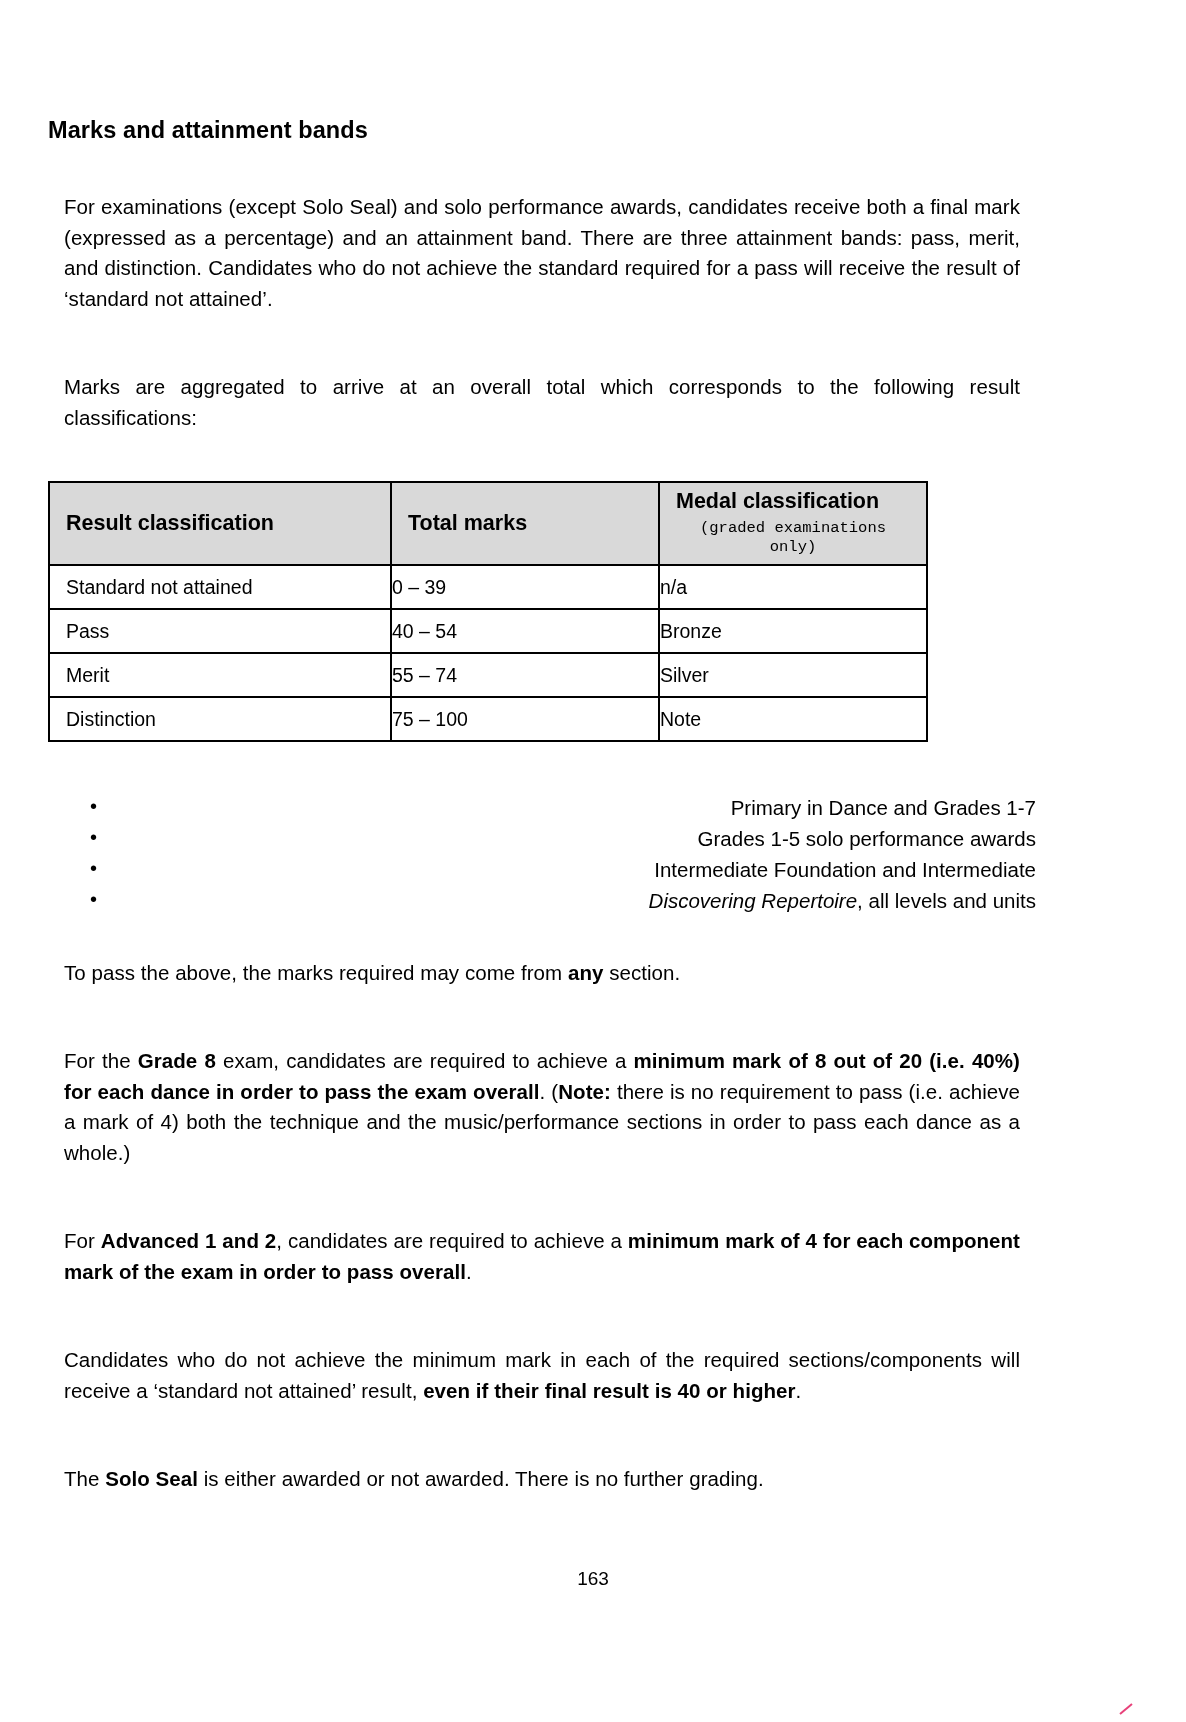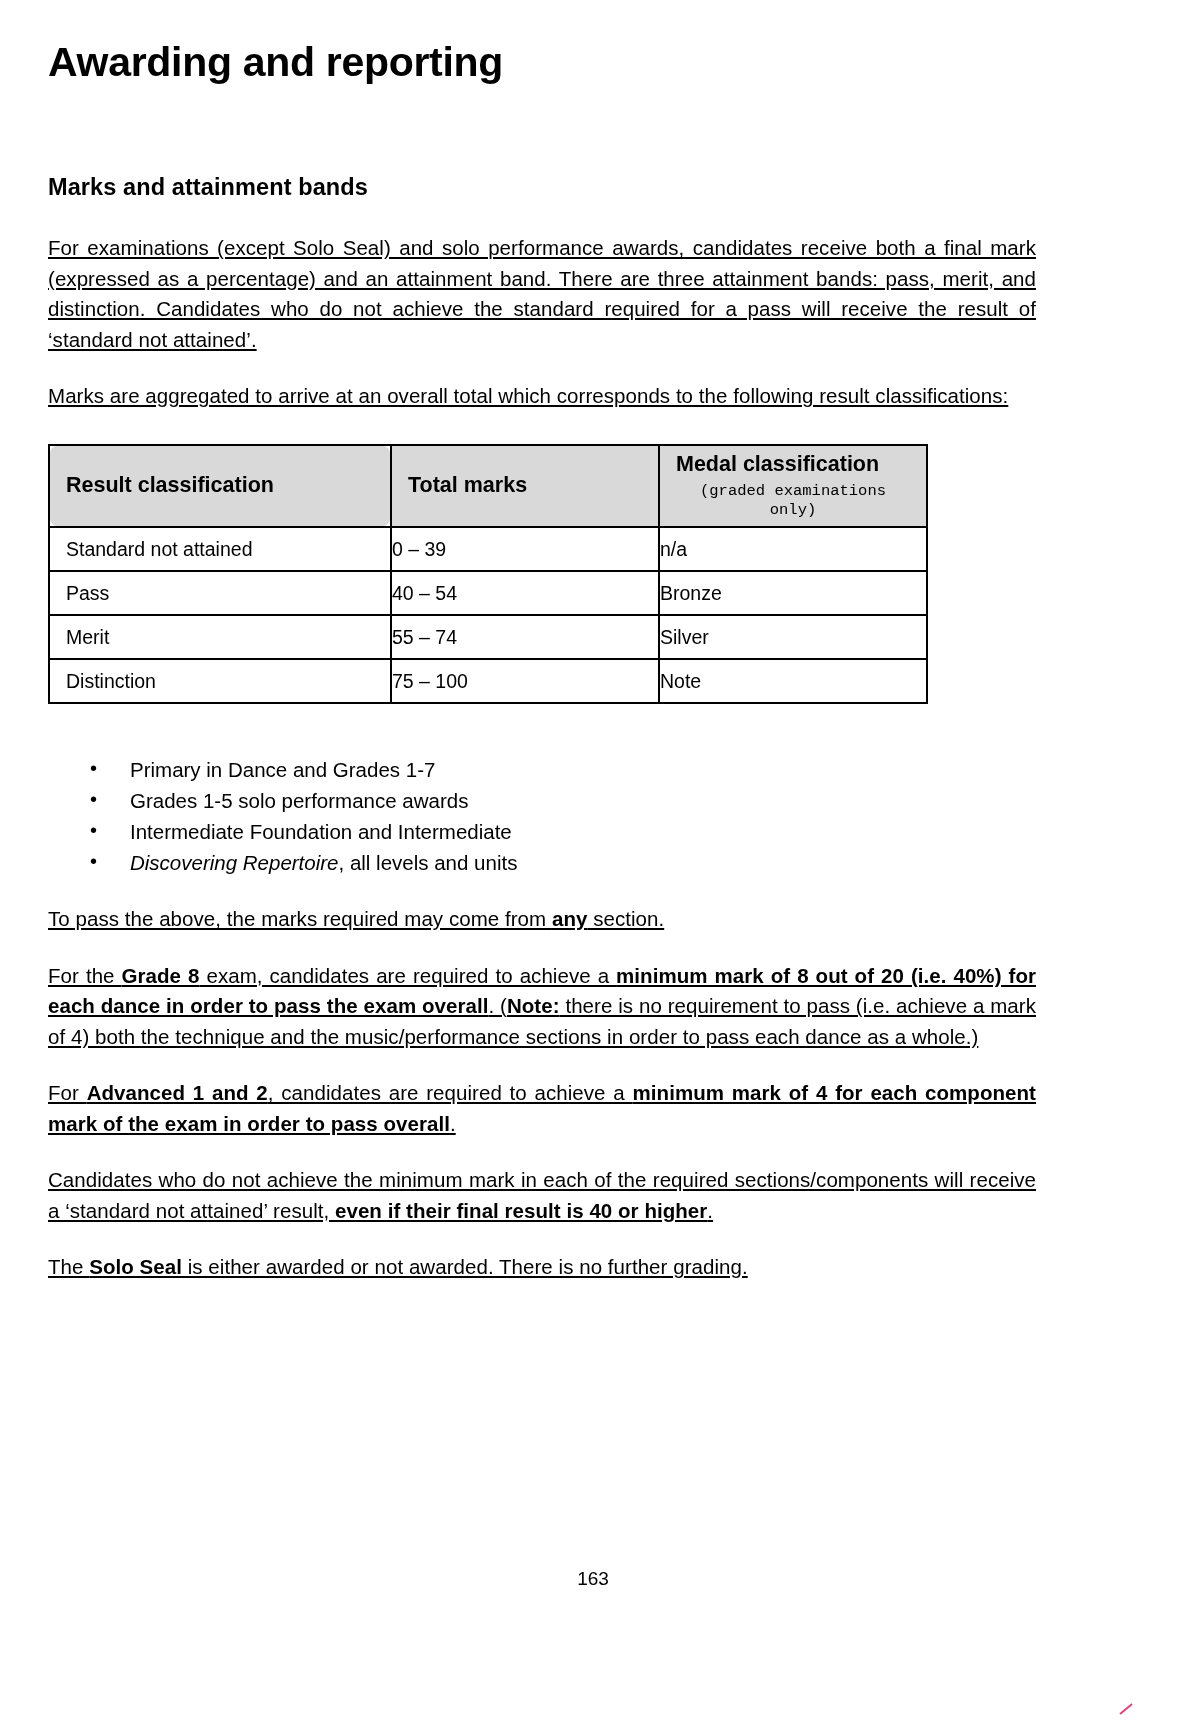--- a/index.html
+++ b/index.html
@@ -32,24 +32,23 @@
   h2.section-heading {
     font-size: 23.5px;
     font-weight: bold;
     margin: 88px 0 0 0;
     line-height: 1.2;
     letter-spacing: 0.1px;
   }
   p.body-text {
     font-size: 20.5px;
     line-height: 30.5px;
-    margin: 0;
+    margin: 16px;
     text-align: justify;
     letter-spacing: 0.05px;
-    text-decoration: underline;
   }
   .gap-lg { height: 32px; }
   .gap-md { height: 26px; }
   .gap-sm { height: 18px; }
 
   table.results-table {
     border-collapse: collapse;
     width: 872px;
     margin: 0;
     table-layout: fixed;
@@ -57,21 +56,21 @@
   table.results-table th,
   table.results-table td {
     border: 2px solid #000000;
     padding: 0;
   }
   table.results-table thead th {
     background: #d9d9d9;
     height: 72px;
     vertical-align: middle;
   }
-  .th-col-1 { width: 340px; border-radius: 11px; }
+  .th-col-1 { width: 340px; }
   .th-col-2 { width: 266px; }
   .th-col-3 { width: 266px; }
 
   .th-inner {
     padding: 6px 16px;
   }
   .th-main {
     font-size: 21.5px;
     font-weight: bold;
     line-height: 1.2;
@@ -95,20 +94,21 @@
     text-align: left;
     padding-left: 16px !important;
   }
   .td-center {
   }
 
   ul.bullet-list {
     margin: 0;
     padding: 0 0 0 42px;
     list-style: none;
+    text-align: right;
   }
   ul.bullet-list li {
     font-size: 20.5px;
     line-height: 31px;
     position: relative;
     padding-left: 40px;
   }
   ul.bullet-list li::before {
     content: "\2022";
     position: absolute;
@@ -134,21 +134,20 @@
     bottom: 6px;
     width: 26px;
     height: 14px;
   }
 </style>
 </head>
 <body>
 
 <div class="page">
 
-  <h1 class="page-title">Awarding and reporting</h1>
 
   <h2 class="section-heading">Marks and attainment bands</h2>
 
   <div class="gap-lg"></div>
 
   <p class="body-text">For examinations (except Solo Seal) and solo performance awards, candidates receive both a final mark (expressed as a percentage) and an attainment band. There are three attainment bands: pass, merit, and distinction. Candidates who do not achieve the standard required for a pass will receive the result of ‘standard not attained’.</p>
 
   <div class="gap-md"></div>
 
   <p class="body-text">Marks are aggregated to arrive at an overall total which corresponds to the following result classifications:</p>

